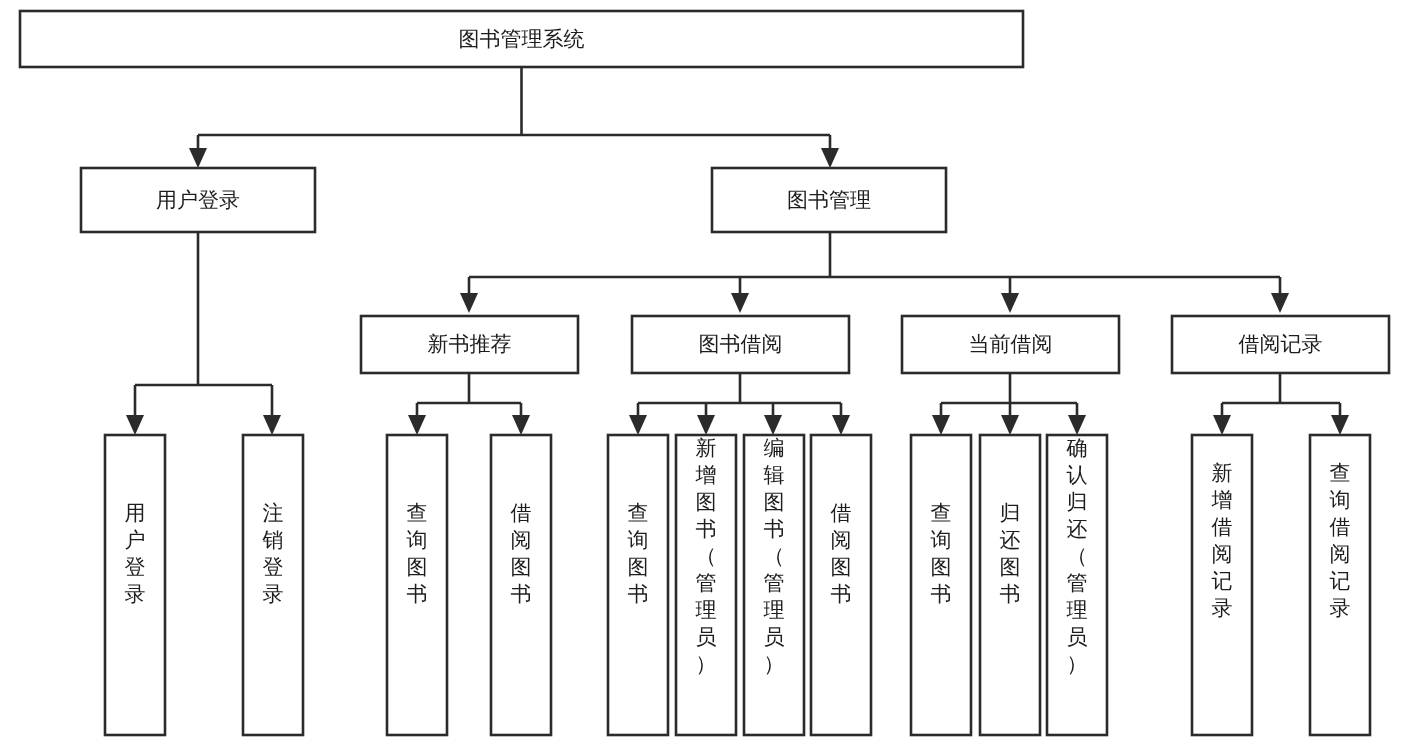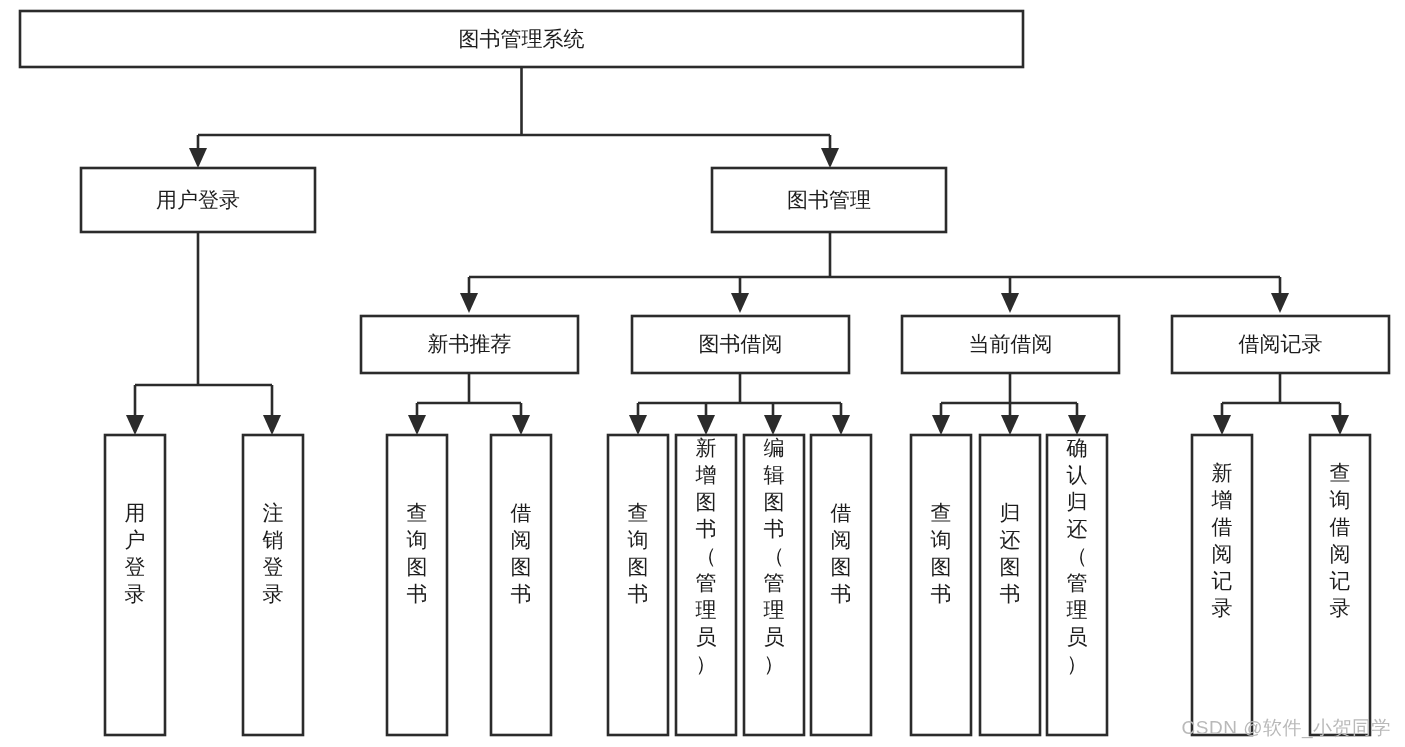--- a/index.html
+++ b/index.html
@@ -240,15 +240,14 @@
       <text class="node-label-v" x="1222" y="480"><tspan x="1222" dy="0">新</tspan><tspan x="1222" dy="27">增</tspan><tspan x="1222" dy="27">借</tspan><tspan x="1222" dy="27">阅</tspan><tspan x="1222" dy="27">记</tspan><tspan x="1222" dy="27">录</tspan></text>
     </g>
 
     <g>
       <rect class="node-box" x="1310" y="435" width="60" height="300"></rect>
       <text class="node-label-v" x="1340" y="480"><tspan x="1340" dy="0">查</tspan><tspan x="1340" dy="27">询</tspan><tspan x="1340" dy="27">借</tspan><tspan x="1340" dy="27">阅</tspan><tspan x="1340" dy="27">记</tspan><tspan x="1340" dy="27">录</tspan></text>
     </g>
 
   </svg>
 
-  <div class="watermark-text">CSDN @软件_小贺同学</div>
 
 </div>
 
 </body></html>

